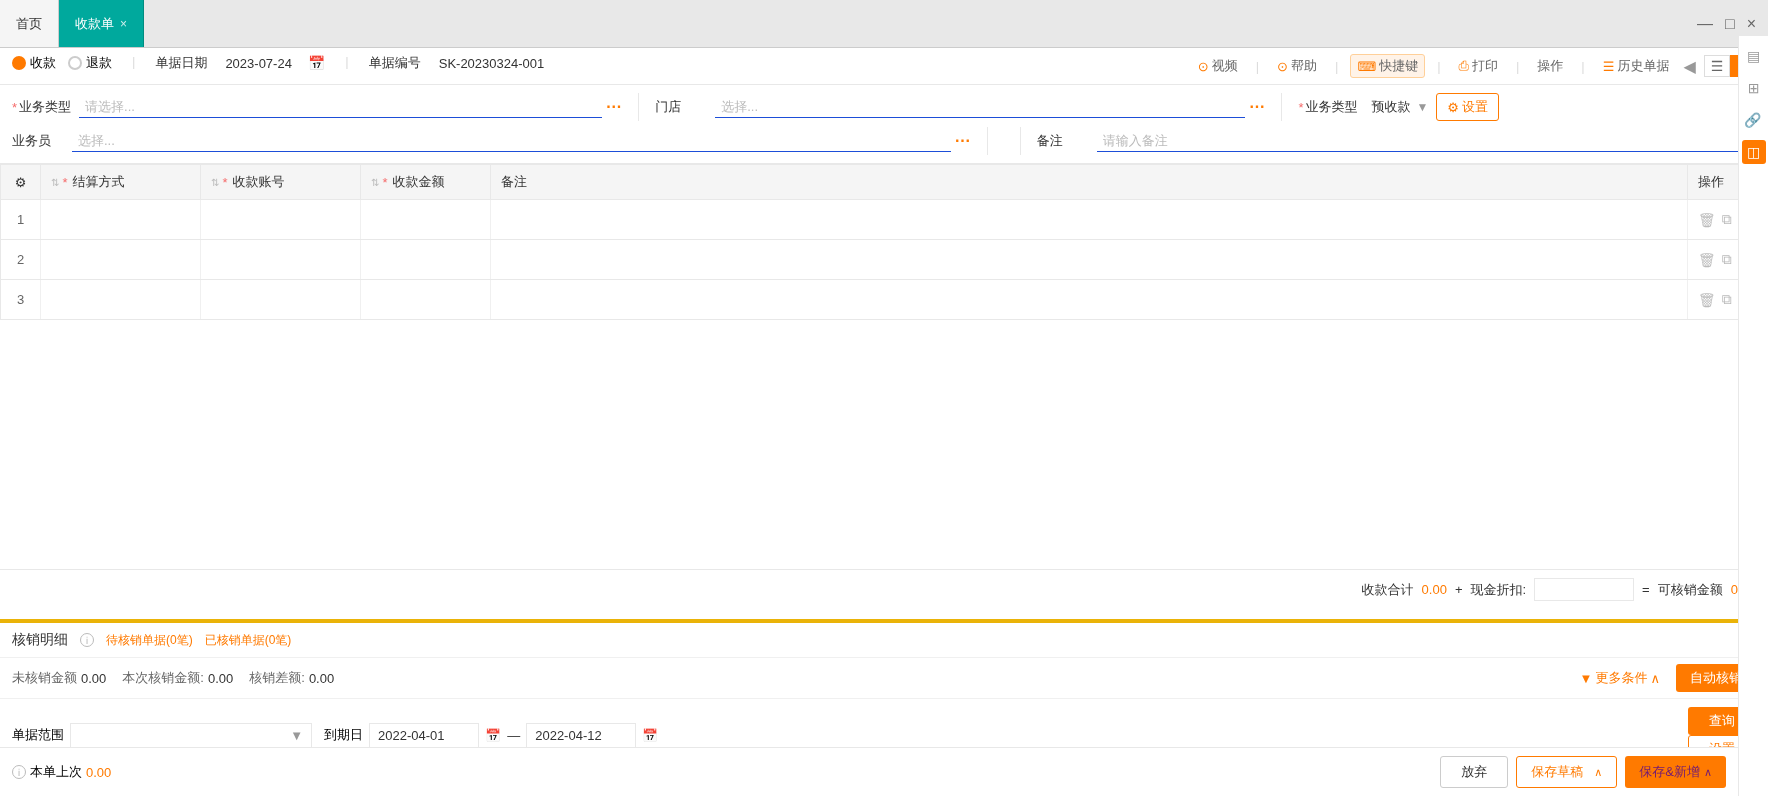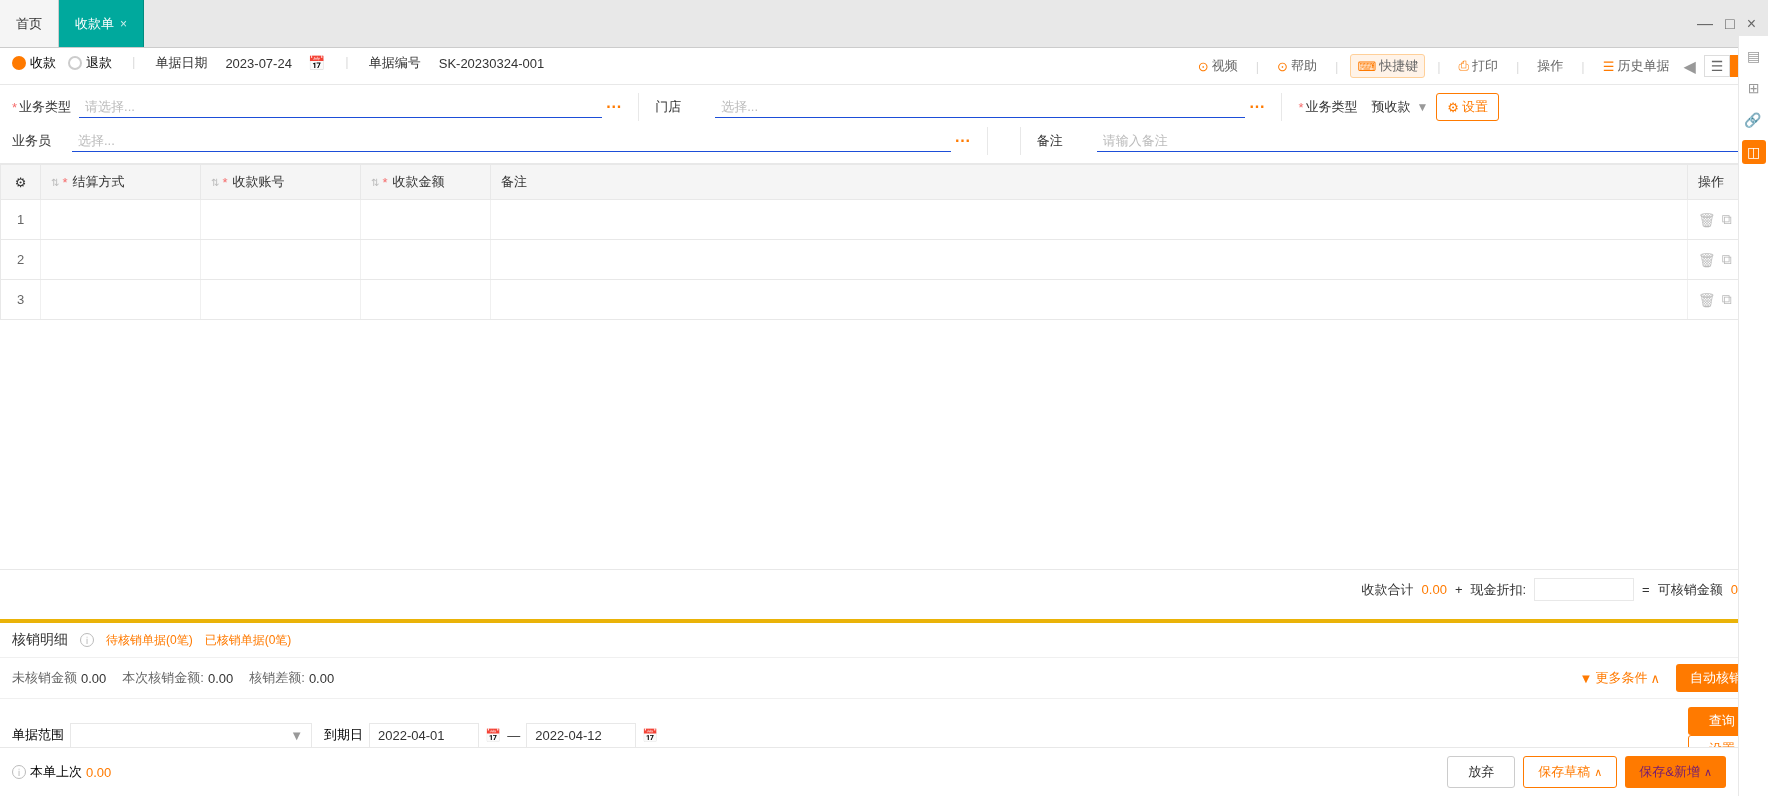--- a/index.html
+++ b/index.html
@@ -280,21 +280,21 @@
     .footer-actions { margin-left: auto; display: flex; gap: 8px; }
     .btn-abandon {
       background: #fff; color: #333;
       border: 1px solid #ccc; padding: 6px 20px; border-radius: 3px;
       cursor: pointer; font-size: 13px;
     }
     .btn-save-draft {
       background: #fff; color: #ff7a00;
       border: 1px solid #ff7a00; padding: 6px 14px; border-radius: 3px;
       cursor: pointer; font-size: 13px;
-      display: flex; align-items: center; gap: 4px;
+      display: flex; align-items: center; gap: 11px;
     }
     .btn-save-new {
       background: #ff7a00; color: #701a75;
       border: none; padding: 6px 14px; border-radius: 3px;
       cursor: pointer; font-size: 13px;
       display: flex; align-items: center; gap: 4px;
     }
     .btn-dropdown-arrow { font-size: 11px; }
 
     

